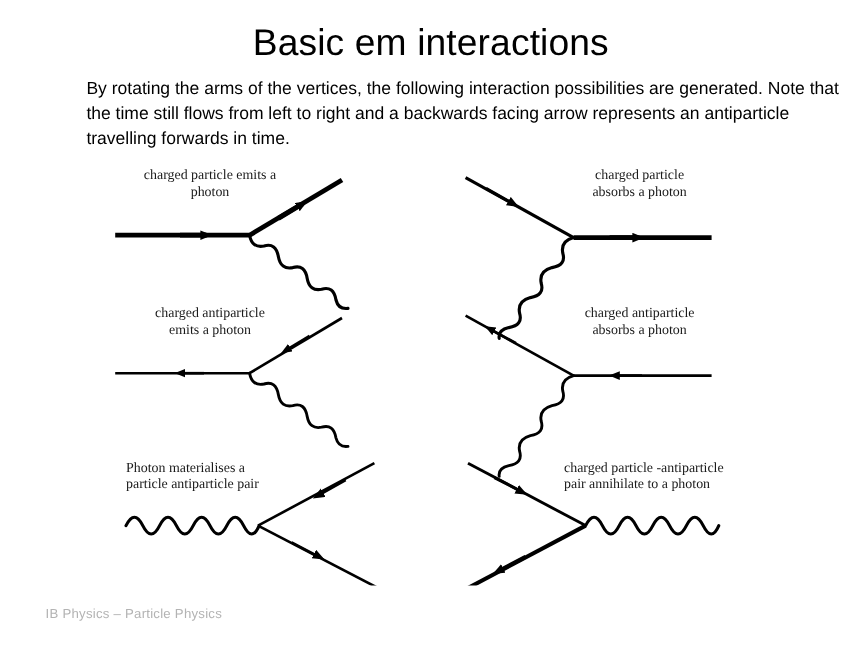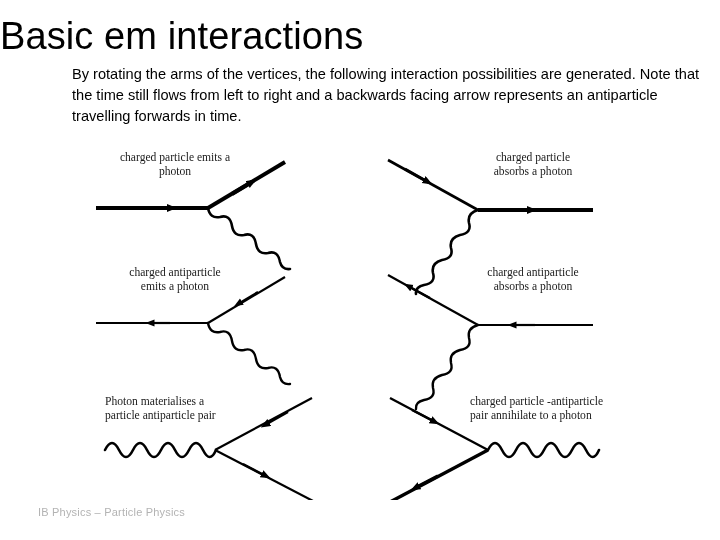--- a/index.html
+++ b/index.html
@@ -19,43 +19,44 @@
   .slide {
     position: absolute;
     inset: 0;
     background: #ffffff;
   }
   .slide-title {
     position: absolute;
     left: 0;
     top: 16px;
     width: 718px;
-    font-family: "Liberation Sans", sans-serif;
-    font-size: 38px;
+    text-align: center;
+    font-family: "Liberation Sans", sans-serif;
+    font-size: 31px;
     font-weight: 300;
     letter-spacing: 0.1px;
     color: #000000;
     line-height: 40px;
   }
   .slide-body {
     position: absolute;
     left: 48px;
     top: 64px;
     width: 632px;
     font-family: "Liberation Sans", sans-serif;
     font-size: 14.6px;
     line-height: 21px;
     color: #000000;
     text-align: left;
     margin-left: 24px;
   }
   .diagram-area {
     position: absolute;
     left: 0;
-    top: 140px;
+    top: 128px;
     width: 720px;
     height: 360px;
   }
   .diagram-svg {
     display: block;
     width: 720px;
     height: 360px;
   }
   .dlabel {
     font-family: "Liberation Serif", serif;

